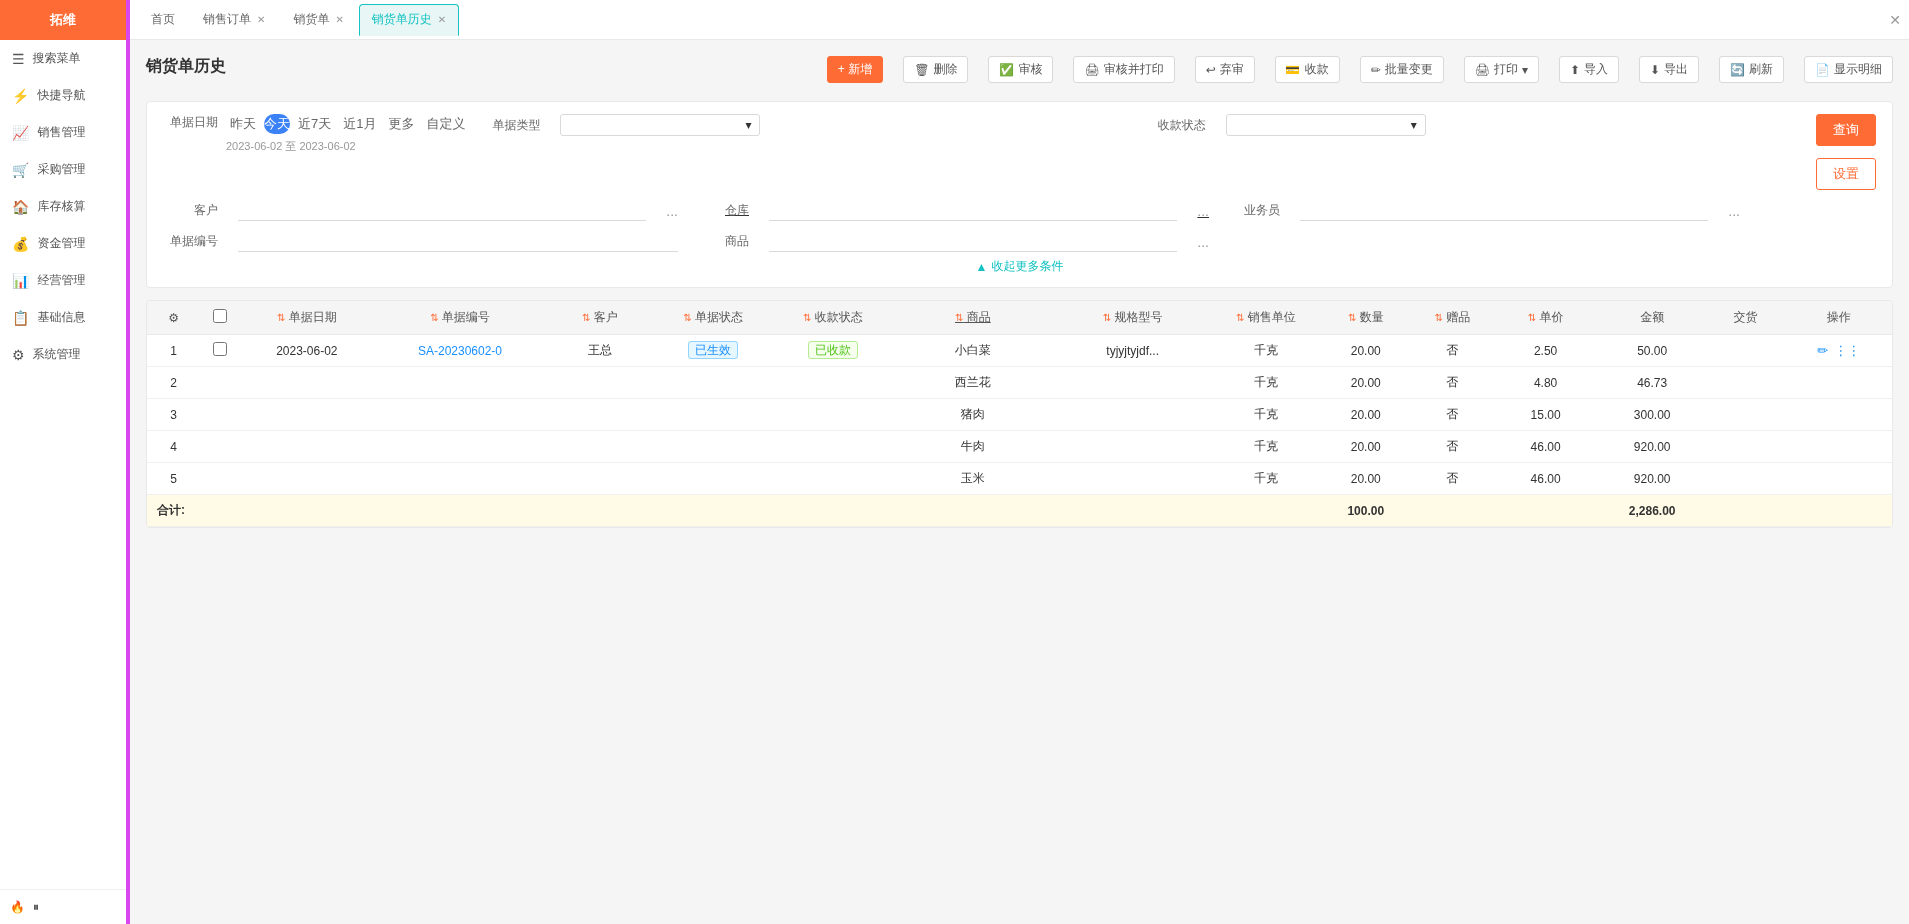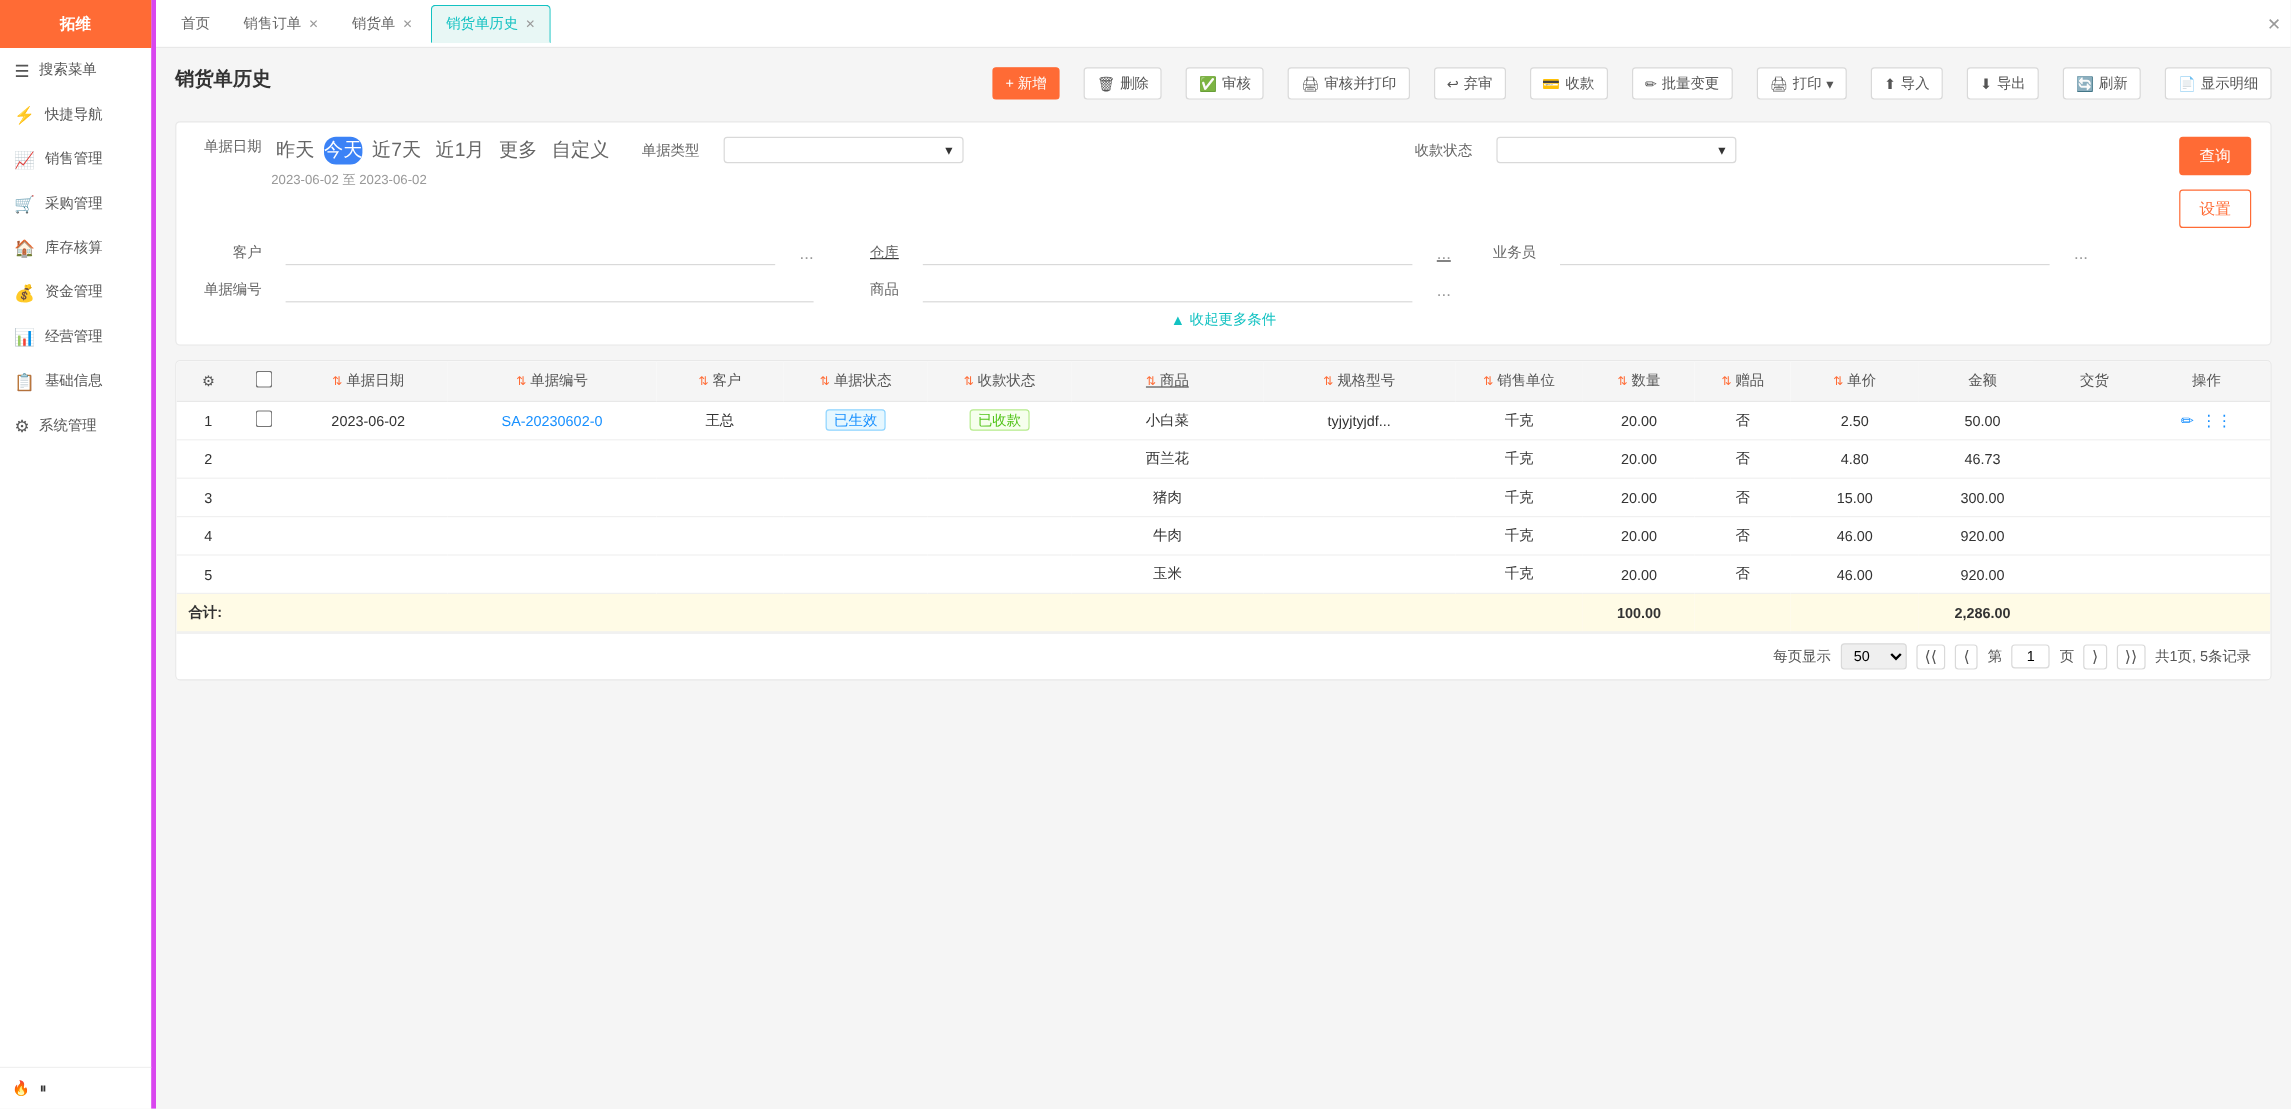--- a/index.html
+++ b/index.html
@@ -33,21 +33,21 @@
     .btn-query { background: #ff6b35; color: #fff; border-color: #ff6b35; padding: 6px 16px; font-size: 13px; }
     .btn-settings { background: #fff; color: #ff6b35; border-color: #ff6b35; padding: 6px 16px; font-size: 13px; }
 
     
     .filter-panel { background: #fff; border: 1px solid #e8e8e8; border-radius: 4px; padding: 12px 16px; margin-bottom: 12px; }
     .filter-item { display: flex; align-items: center; gap: 20px; flex: 1; }
     .filter-label { color: #666; white-space: nowrap; min-width: 55px; text-align: right; }
     .filter-input { flex: 1; border: none; border-bottom: 1px solid #d9d9d9; padding: 3px 4px; font-size: 12px; outline: none; color: #333; }
     .filter-select { flex: 1; border: 1px solid #d9d9d9; border-radius: 3px; padding: 3px 8px; font-size: 12px; display: flex; align-items: center; justify-content: space-between; cursor: pointer; background: #fff; }
     .date-range { font-size: 11px; color: #999; margin-top: 2px; }
-    .date-tabs { display: flex; gap: 4px; align-items: center; font-size: 16px; }
+    .date-tabs { display: flex; gap: 4px; align-items: center; font-size: 13px; }
     .date-tab { color: #666; cursor: pointer; padding: 1px 4px; }
     .date-tab.active { background: #3b82f6; color: #fff; border-radius: 10px; padding: 1px 0; }
     .dots { color: #999; cursor: pointer; font-size: 14px; }
     .collapse-btn { display: flex; align-items: center; gap: 4px; color: #13c2c2; cursor: pointer; font-size: 12px; justify-content: center; margin-top: 4px; }
 
     
     .table-wrapper { background: #fff; border: 1px solid #e8e8e8; border-radius: 4px; overflow: hidden; }
     .table-scroll { overflow-x: auto; }
     table { width: 100%; border-collapse: collapse; font-size: 12px; }
     thead tr { background: #f5f5f5; }
@@ -403,31 +403,16 @@
               <td></td>
               <td></td>
               <td>2,286.00</td>
               <td></td>
               <td></td>
             </tr>
           </tfoot>
         </table>
       </div>
 
-      <div class="table-footer">
-        <span>每页显示</span>
-        <select class="page-size-select">
-          <option value="50">50</option>
-          <option value="100">100</option>
-        </select>
-        <button class="page-btn">⟨⟨</button>
-        <button class="page-btn">⟨</button>
-        <span>第</span>
-        <input type="text" class="page-input" value="1" style="">
-        <span>页</span>
-        <button class="page-btn">⟩</button>
-        <button class="page-btn">⟩⟩</button>
-        <span>共1页, 5条记录</span>
-      </div>
     </div>
 
   </div>
 </div>
 
 </body></html>

